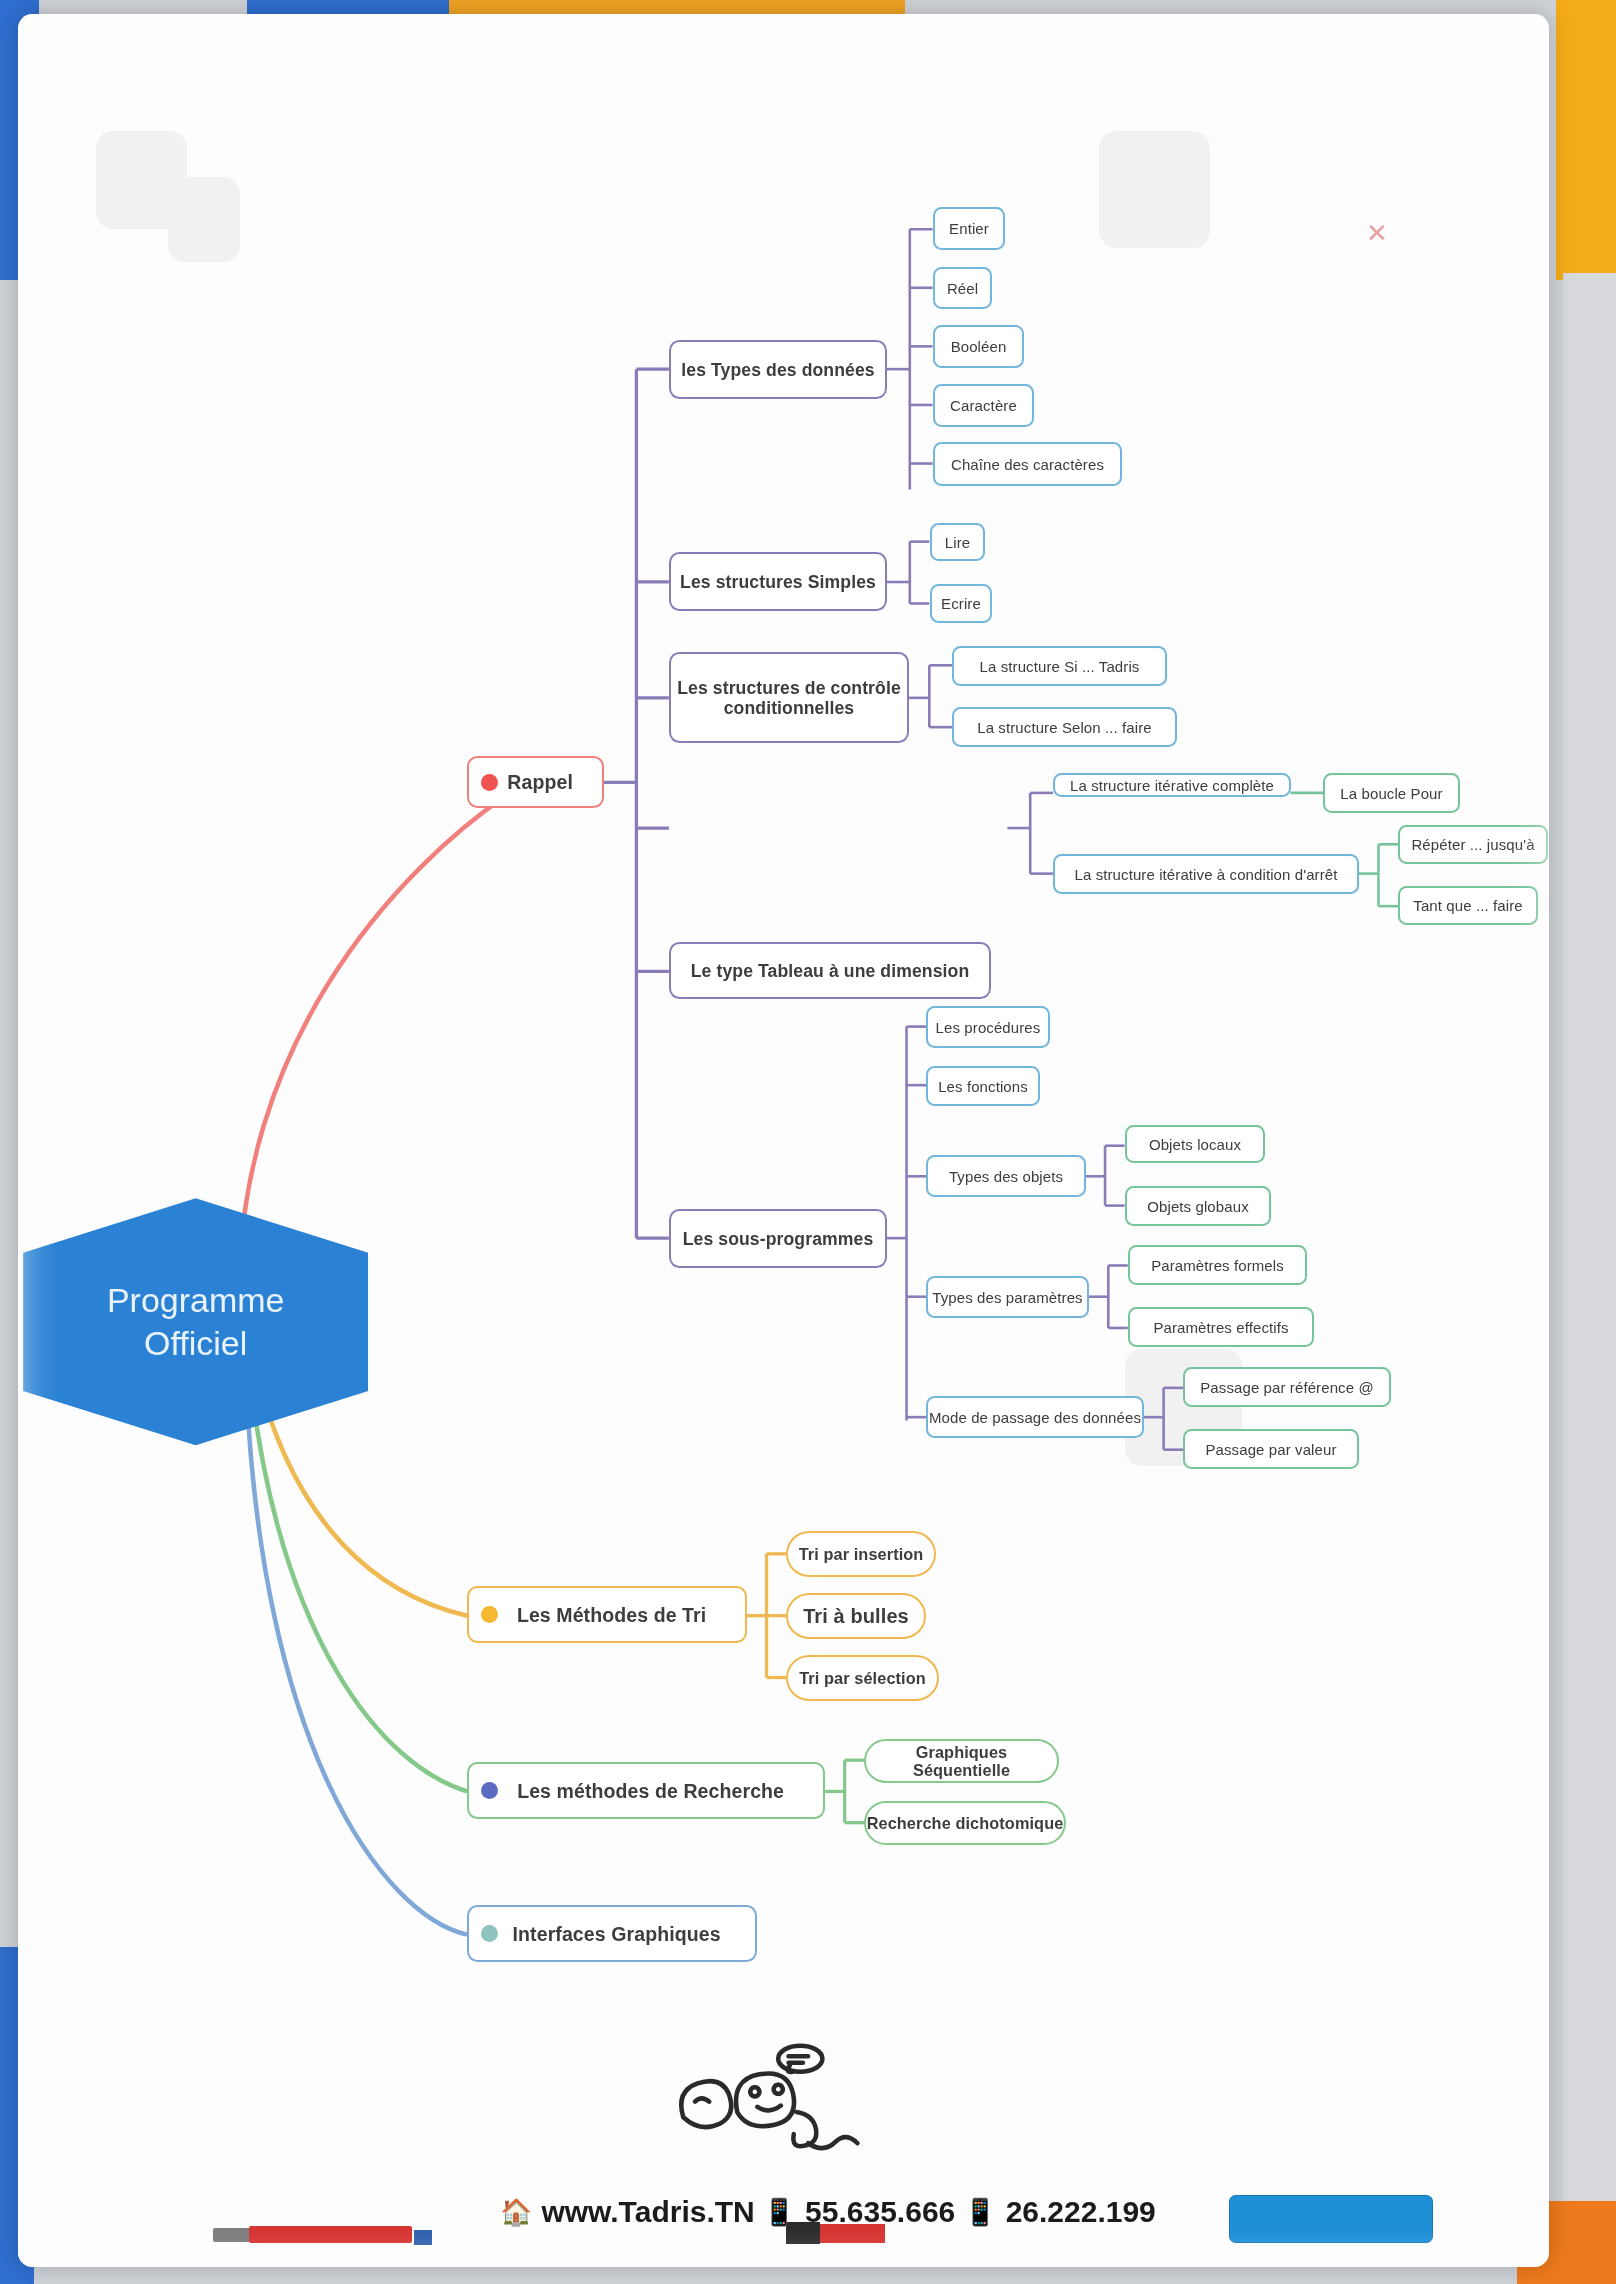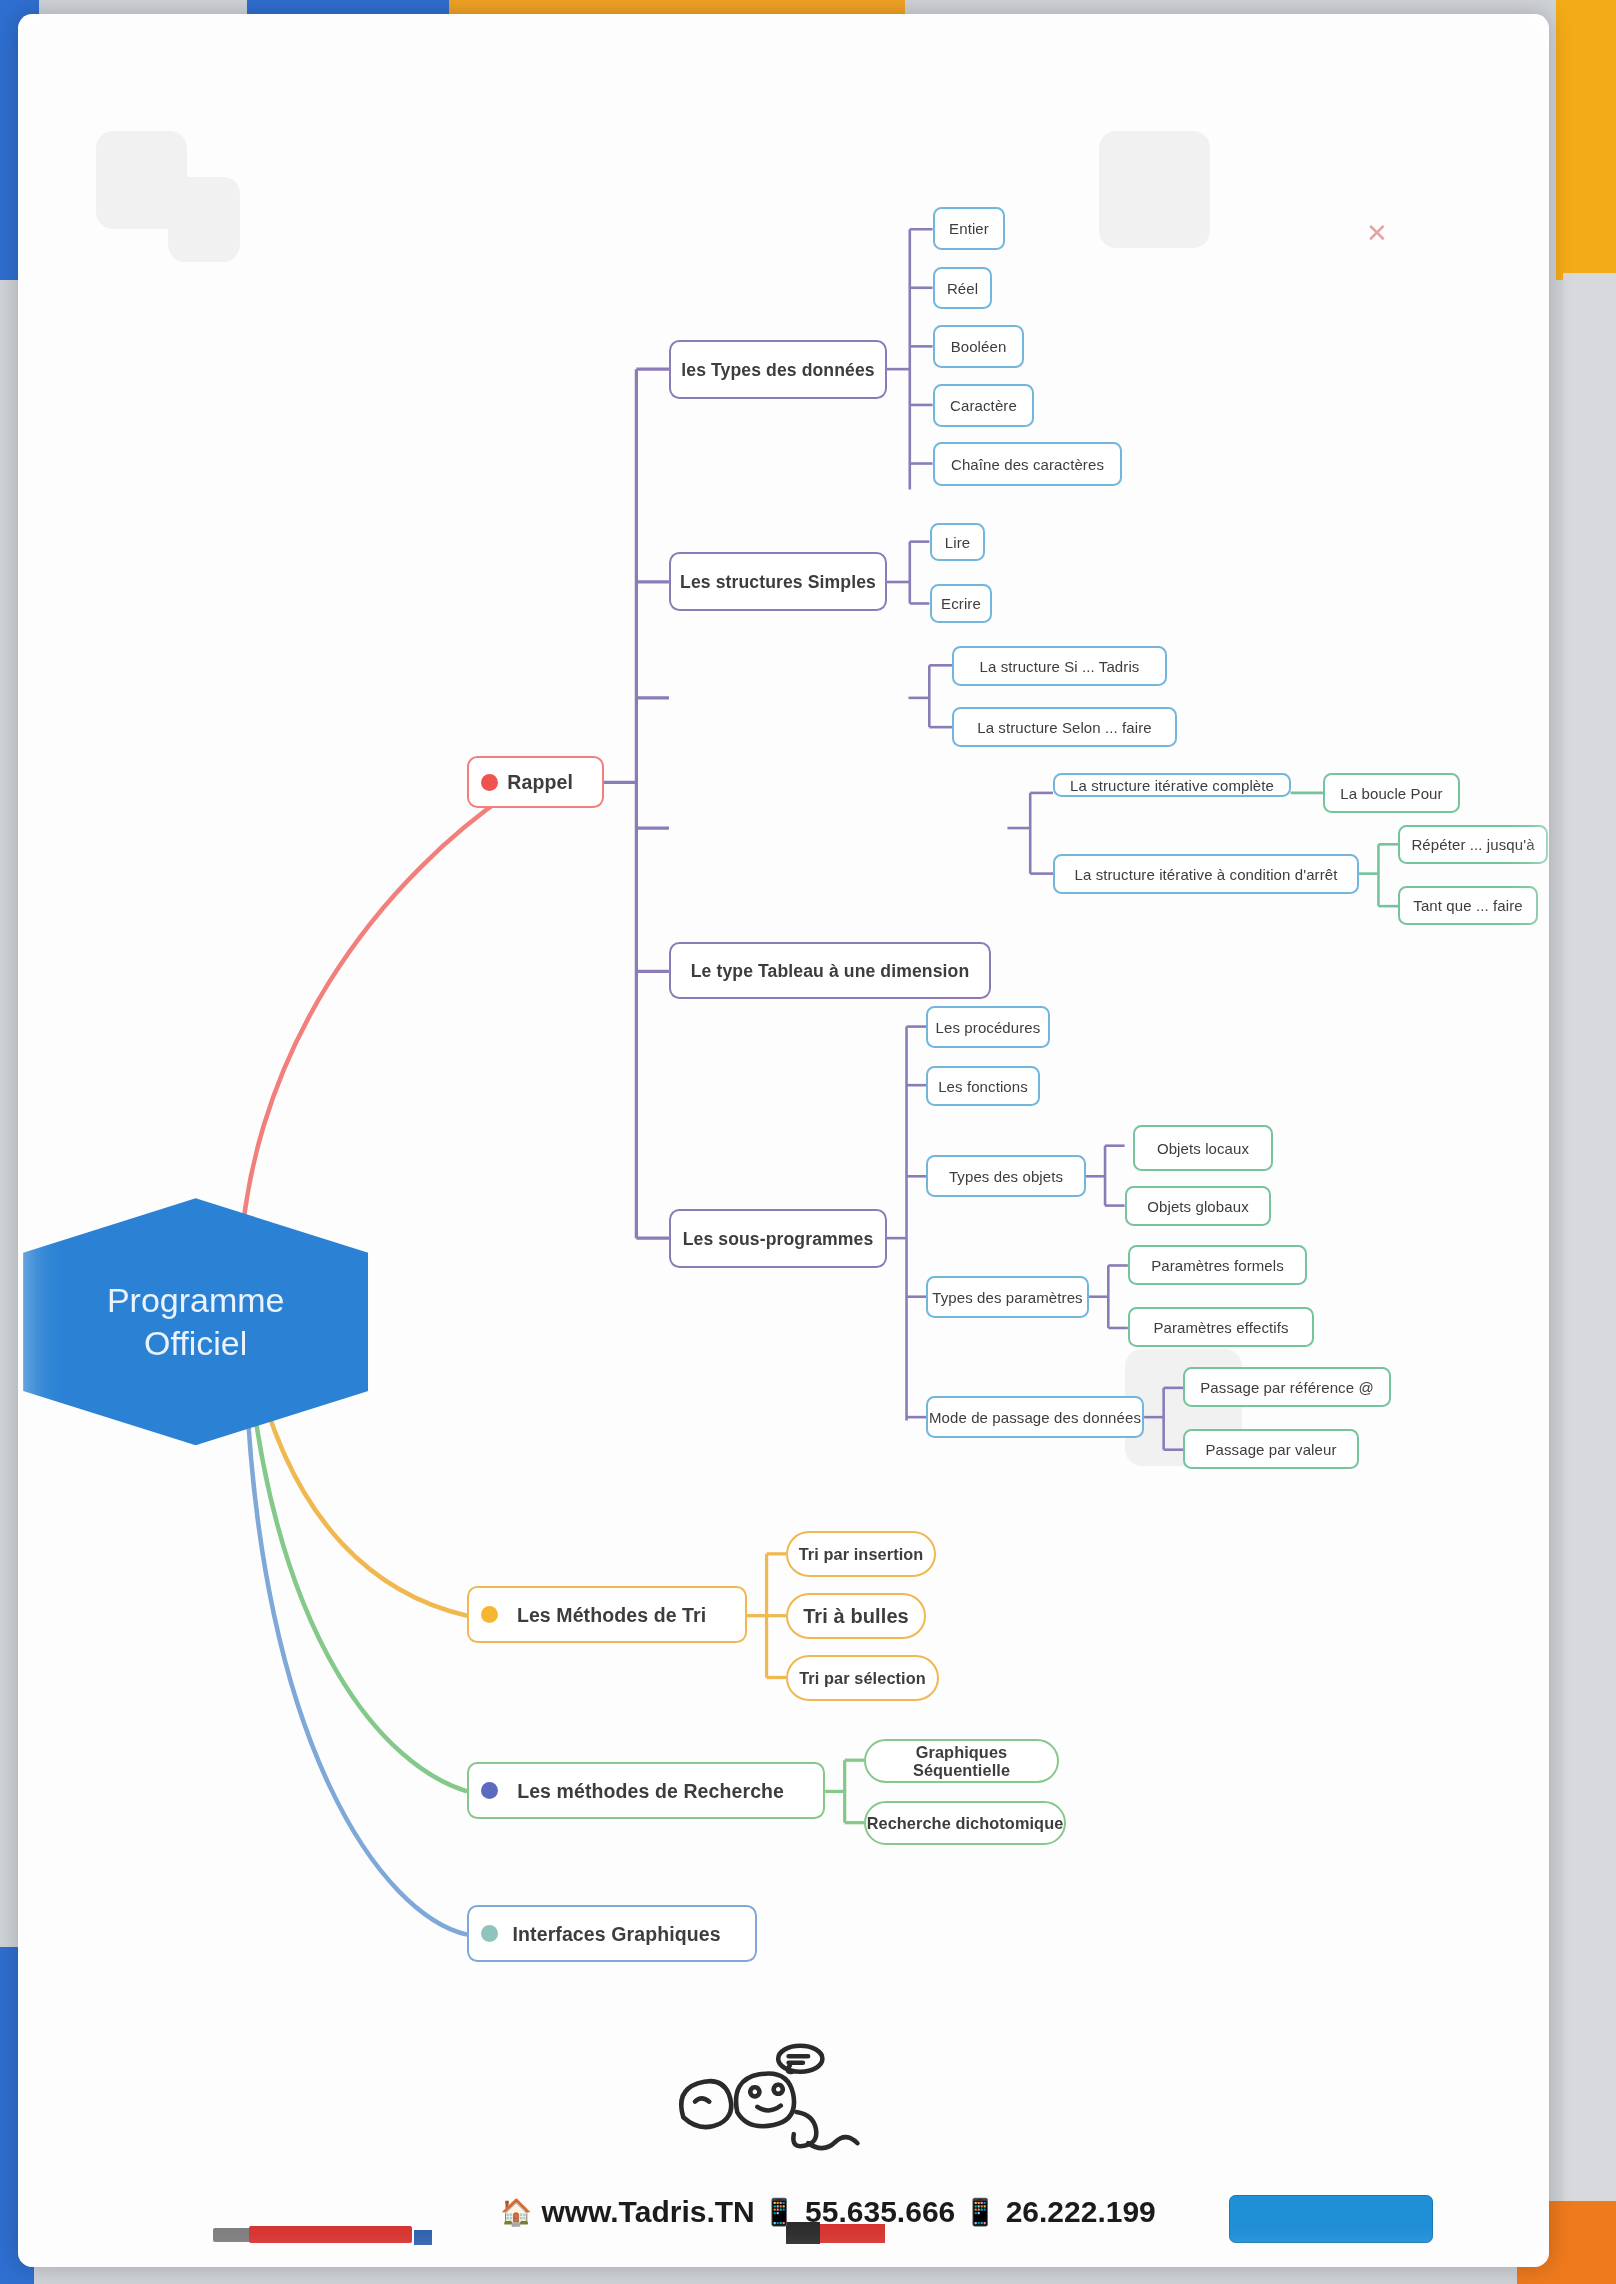--- a/index.html
+++ b/index.html
@@ -178,20 +178,23 @@
       <span class="dot" style="background:#ef5350;"></span>
       <span class="txt" style="padding-right:19.5px;">Rappel</span>
     </div>
 
     <div class="node lv2" style="left:651px;top:326px;width:218px;height:59px;">
       <span class="txt">les Types des données</span>
     </div>
     <div class="node lv2" style="left:651px;top:538px;width:218px;height:59px;">
       <span class="txt">Les structures Simples</span>
     </div>
+    <div class="node lv2" style="left:651px;top:638px;width:240px;height:91px;">
+      <span class="txt">Les structures de contrôle conditionnelles</span>
+    </div>
     <div class="node lv2" style="left:651px;top:928px;width:322px;height:57px;">
       <span class="txt">Le type Tableau à une dimension</span>
     </div>
     <div class="node lv2" style="left:651px;top:1195px;width:218px;height:59px;">
       <span class="txt">Les sous-programmes</span>
     </div>
 
     <div class="node lv3" style="left:915px;top:193px;width:72px;height:43px;">
       <span class="txt">Entier</span>
       </div>
@@ -240,21 +243,21 @@
 
     <div class="node lv3" style="left:908px;top:992px;width:124px;height:42px;">
       <span class="txt">Les procédures</span>
       </div>
     <div class="node lv3" style="left:908px;top:1052px;width:114px;height:40px;">
       <span class="txt">Les fonctions</span>
       </div>
     <div class="node lv3" style="left:908px;top:1141px;width:160px;height:42px;">
       <span class="txt">Types des objets</span>
       </div>
-    <div class="node lv4" style="left:1107px;top:1111px;width:140px;height:46px;margin-left:8px;">
+    <div class="node lv4" style="left:1107px;top:1111px;width:140px;height:38px;">
       <span class="txt">Objets locaux</span>
       </div>
     <div class="node lv4" style="left:1107px;top:1172px;width:146px;height:40px;">
       <span class="txt">Objets globaux</span>
       </div>
 
     <div class="node lv3" style="left:908px;top:1262px;width:163px;height:42px;">
       <span class="txt">Types des paramètres</span>
       </div>
     <div class="node lv4" style="left:1110px;top:1231px;width:179px;height:40px;align-items:center;">

